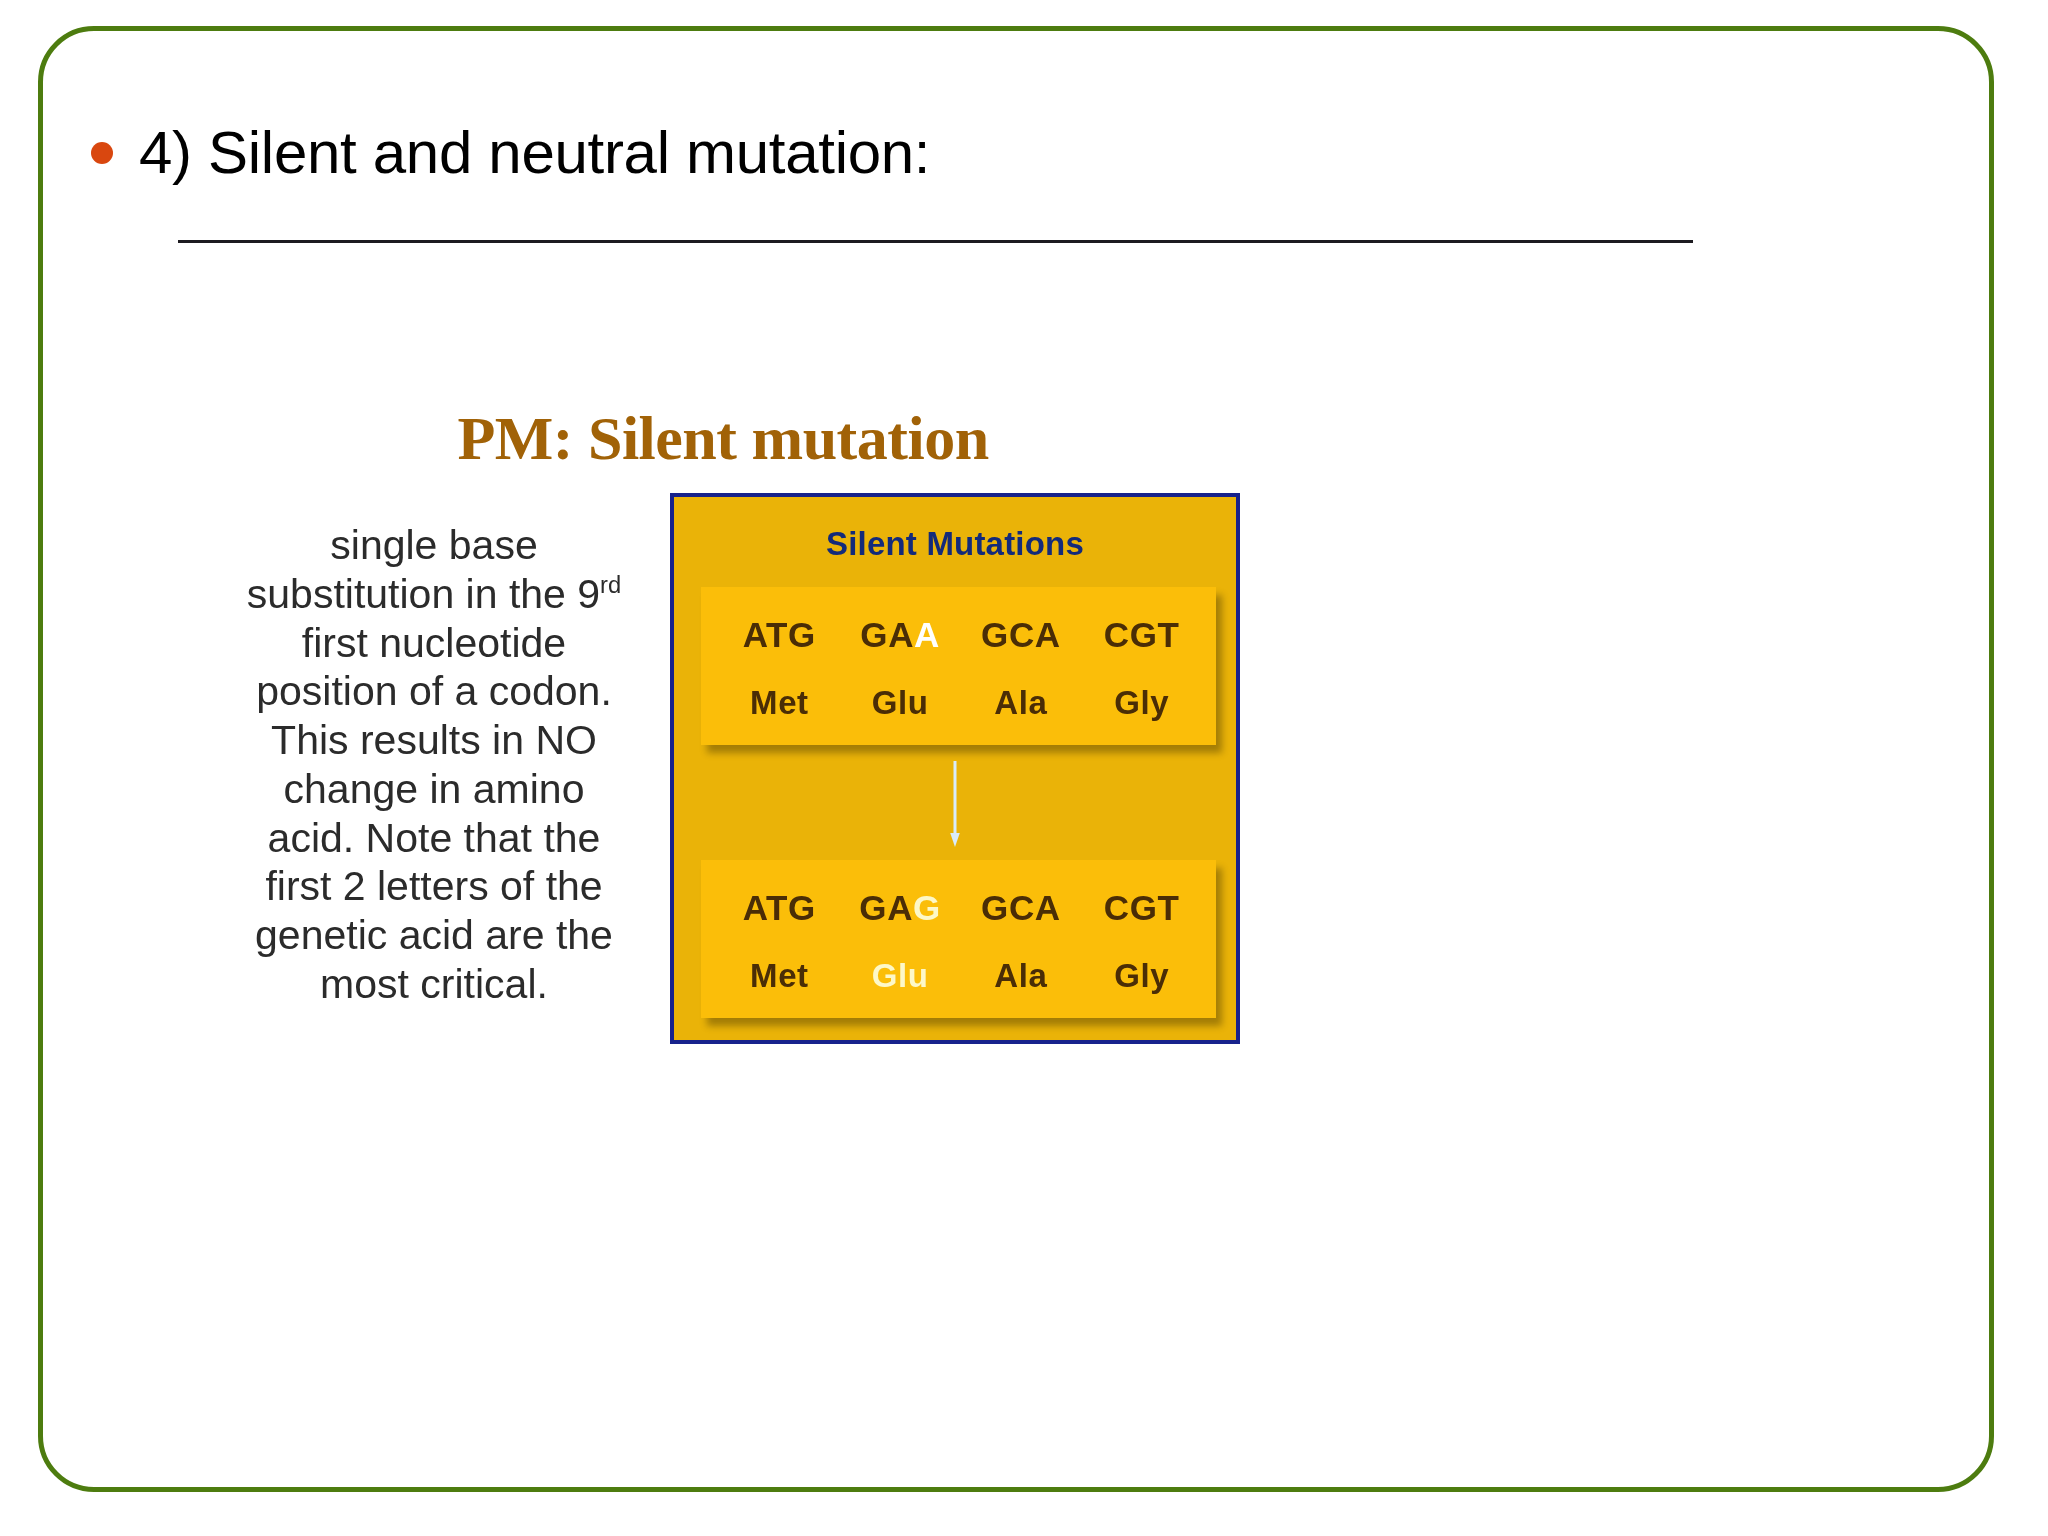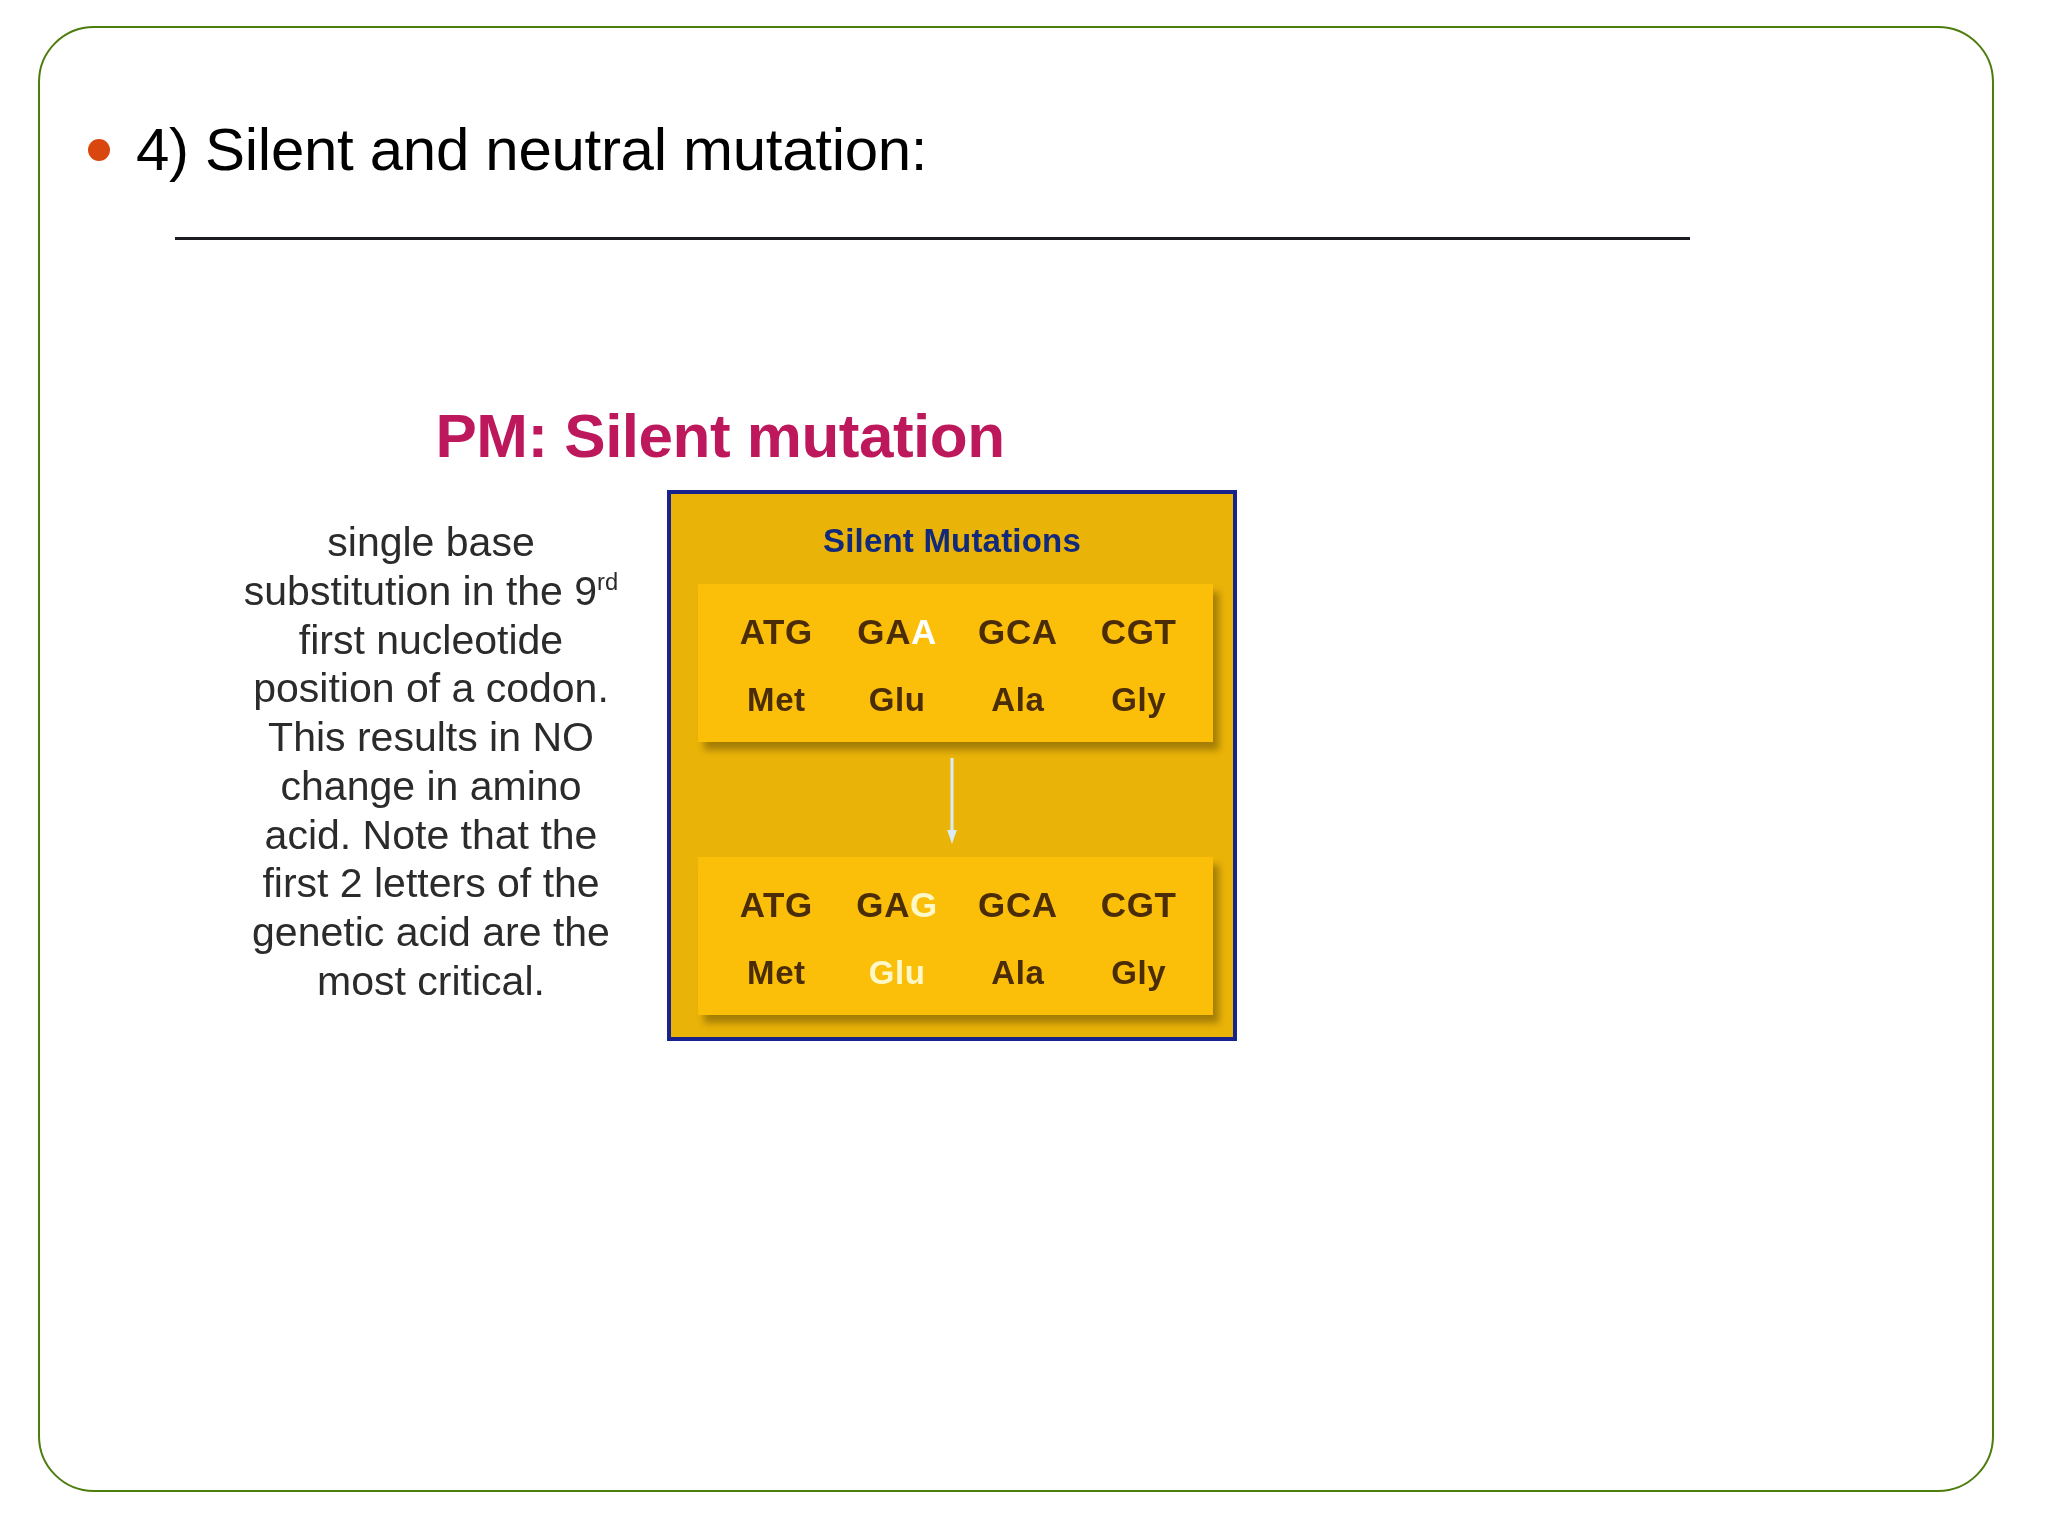--- a/index.html
+++ b/index.html
@@ -14,21 +14,21 @@
     overflow: hidden;
   }
 
   
   .slide {
     position: absolute;
     left: 38px;
     top: 26px;
     width: 1956px;
     height: 1466px;
-    border: 2px solid #4d7c0f;
+    border: 5px solid #4d7c0f;
     border-radius: 56px;
     background: #ffffff;
     box-sizing: border-box;
   }
 
   
   .bullet-row {
     position: absolute;
     left: 48px;
     top: 90px;
@@ -62,25 +62,25 @@
     border-top: 3px solid #1d1b20;
   }
 
   
   .green-heading {
     position: absolute;
     left: 0;
     top: 372px;
     width: 1360px;
     text-align: center;
-    font-family: Liberation Sans, sans-serif;
+    font-family: Liberation Serif, serif;
     font-weight: bold;
     font-size: 62px;
     letter-spacing: -0.5px;
-    color: #be185d;
+    color: #a16207;
     white-space: nowrap;
   }
 
   
   .content {
     position: absolute;
     left: 16px;
     top: 430px;
     width: 1956px;
     height: 660px;

